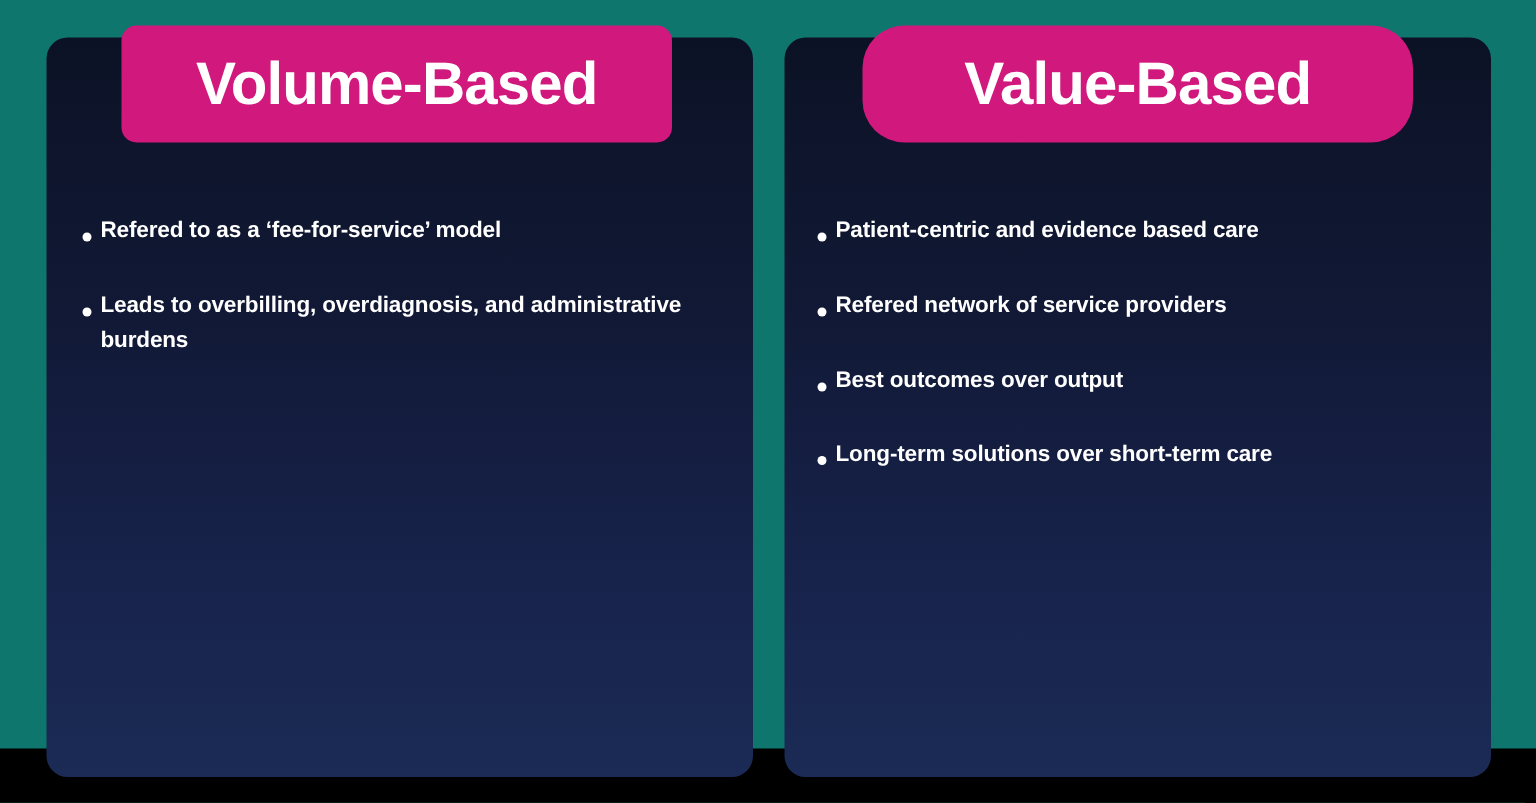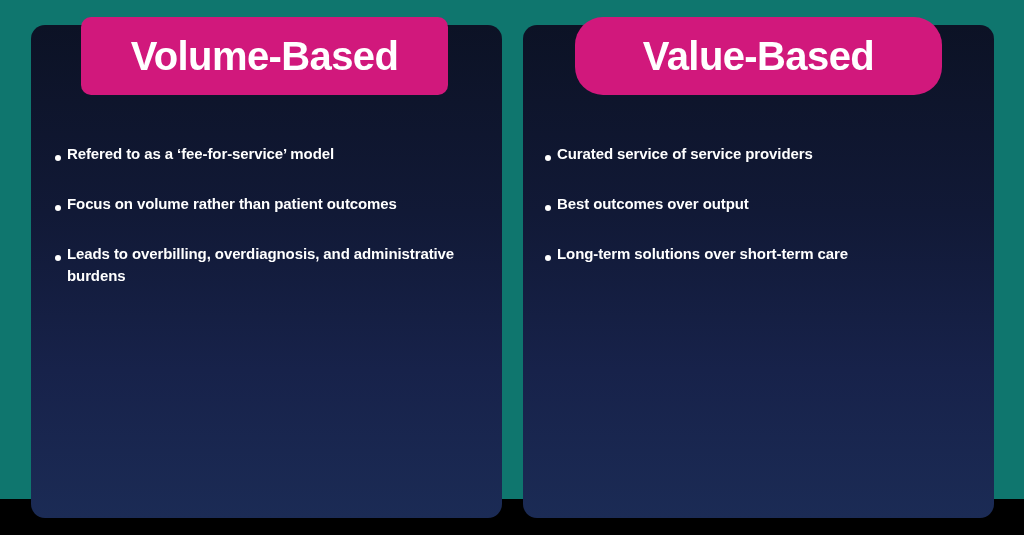--- a/index.html
+++ b/index.html
@@ -113,38 +113,38 @@
       <h2 class="card-title">Volume-Based</h2>
     </div>
 
     <ul class="bullet-list">
       <li class="bullet-item">
         <span class="bullet-dot"></span>
         <span class="bullet-text">Refered to as a ‘fee-for-service’ model</span>
       </li>
       <li class="bullet-item">
         <span class="bullet-dot"></span>
-        <span class="bullet-text">Focus on volume rather than patient outcomes</span>
-      </li>
-      <li class="bullet-item">
-        <span class="bullet-dot"></span>
         <span class="bullet-text">Leads to overbilling, overdiagnosis, and administrative burdens</span>
       </li>
     </ul>
   </section>
 
   <section class="card card--right">
     <div class="card-header">
       <h2 class="card-title">Value-Based</h2>
     </div>
 
     <ul class="bullet-list">
       <li class="bullet-item">
         <span class="bullet-dot"></span>
-        <span class="bullet-text">Curated service of service providers</span>
+        <span class="bullet-text">Patient-centric and evidence based care</span>
+      </li>
+      <li class="bullet-item">
+        <span class="bullet-dot"></span>
+        <span class="bullet-text">Refered network of service providers</span>
       </li>
       <li class="bullet-item">
         <span class="bullet-dot"></span>
         <span class="bullet-text">Best outcomes over output</span>
       </li>
       <li class="bullet-item">
         <span class="bullet-dot"></span>
         <span class="bullet-text">Long-term solutions over short-term care</span>
       </li>
     </ul>

